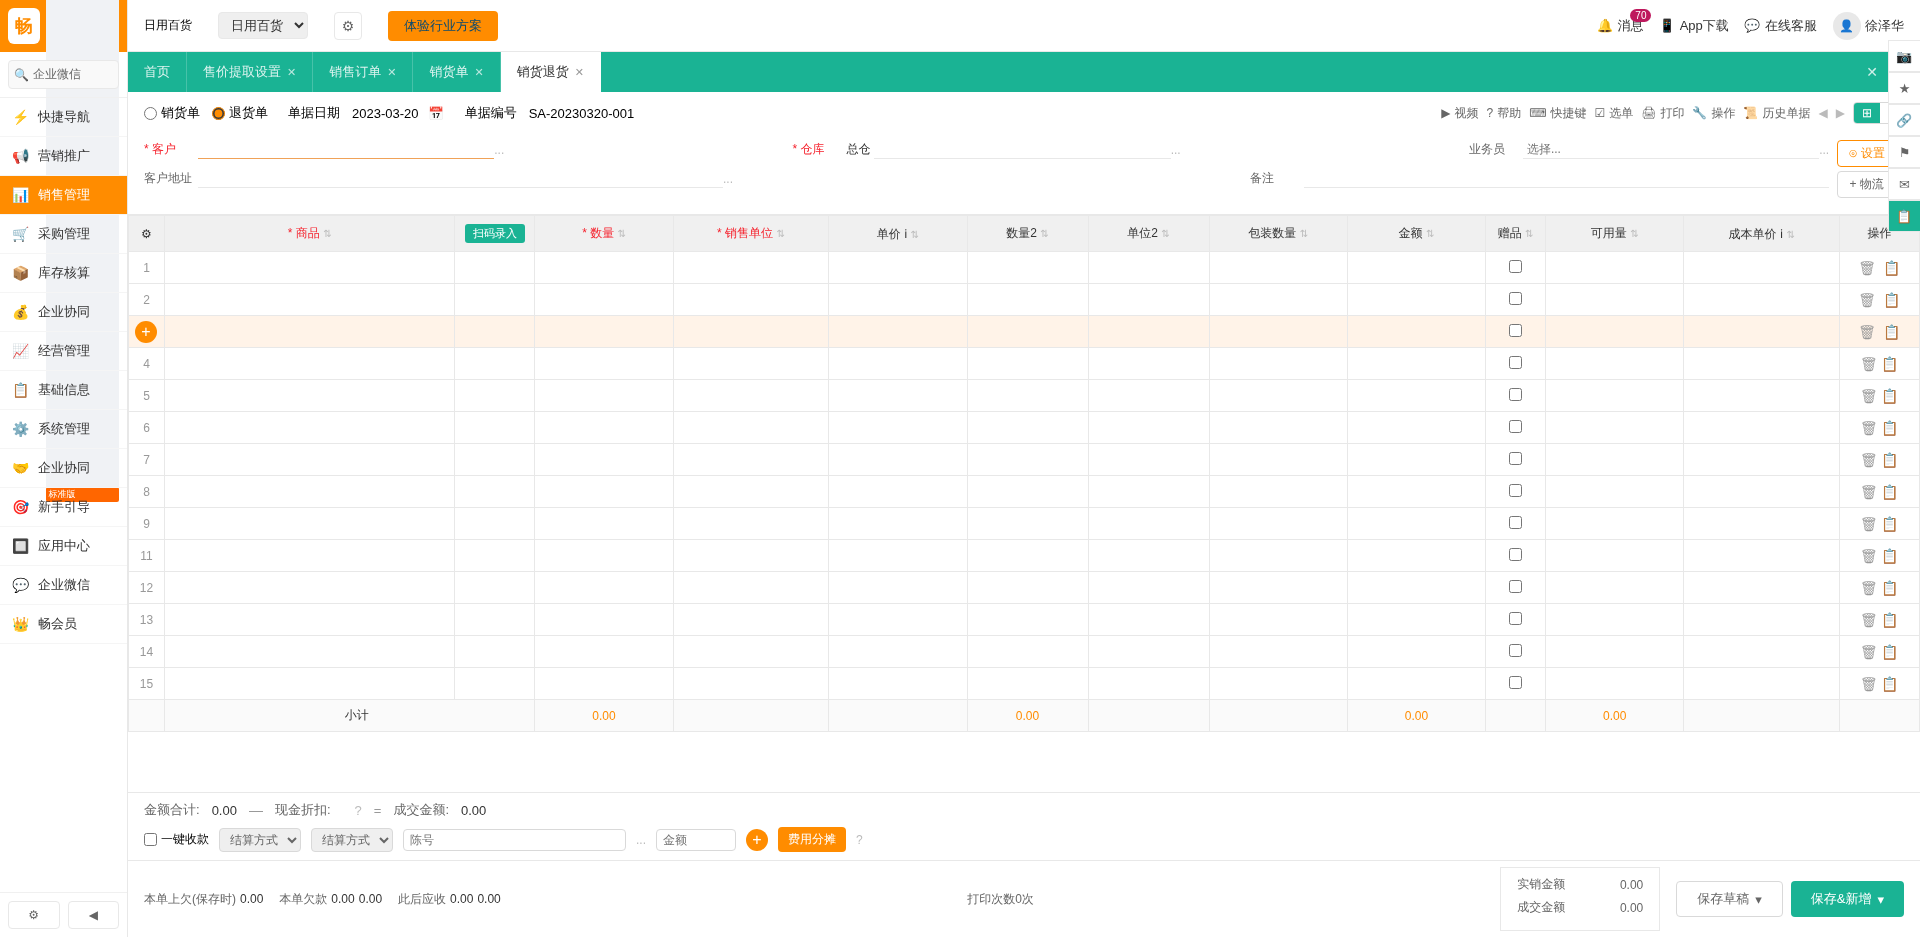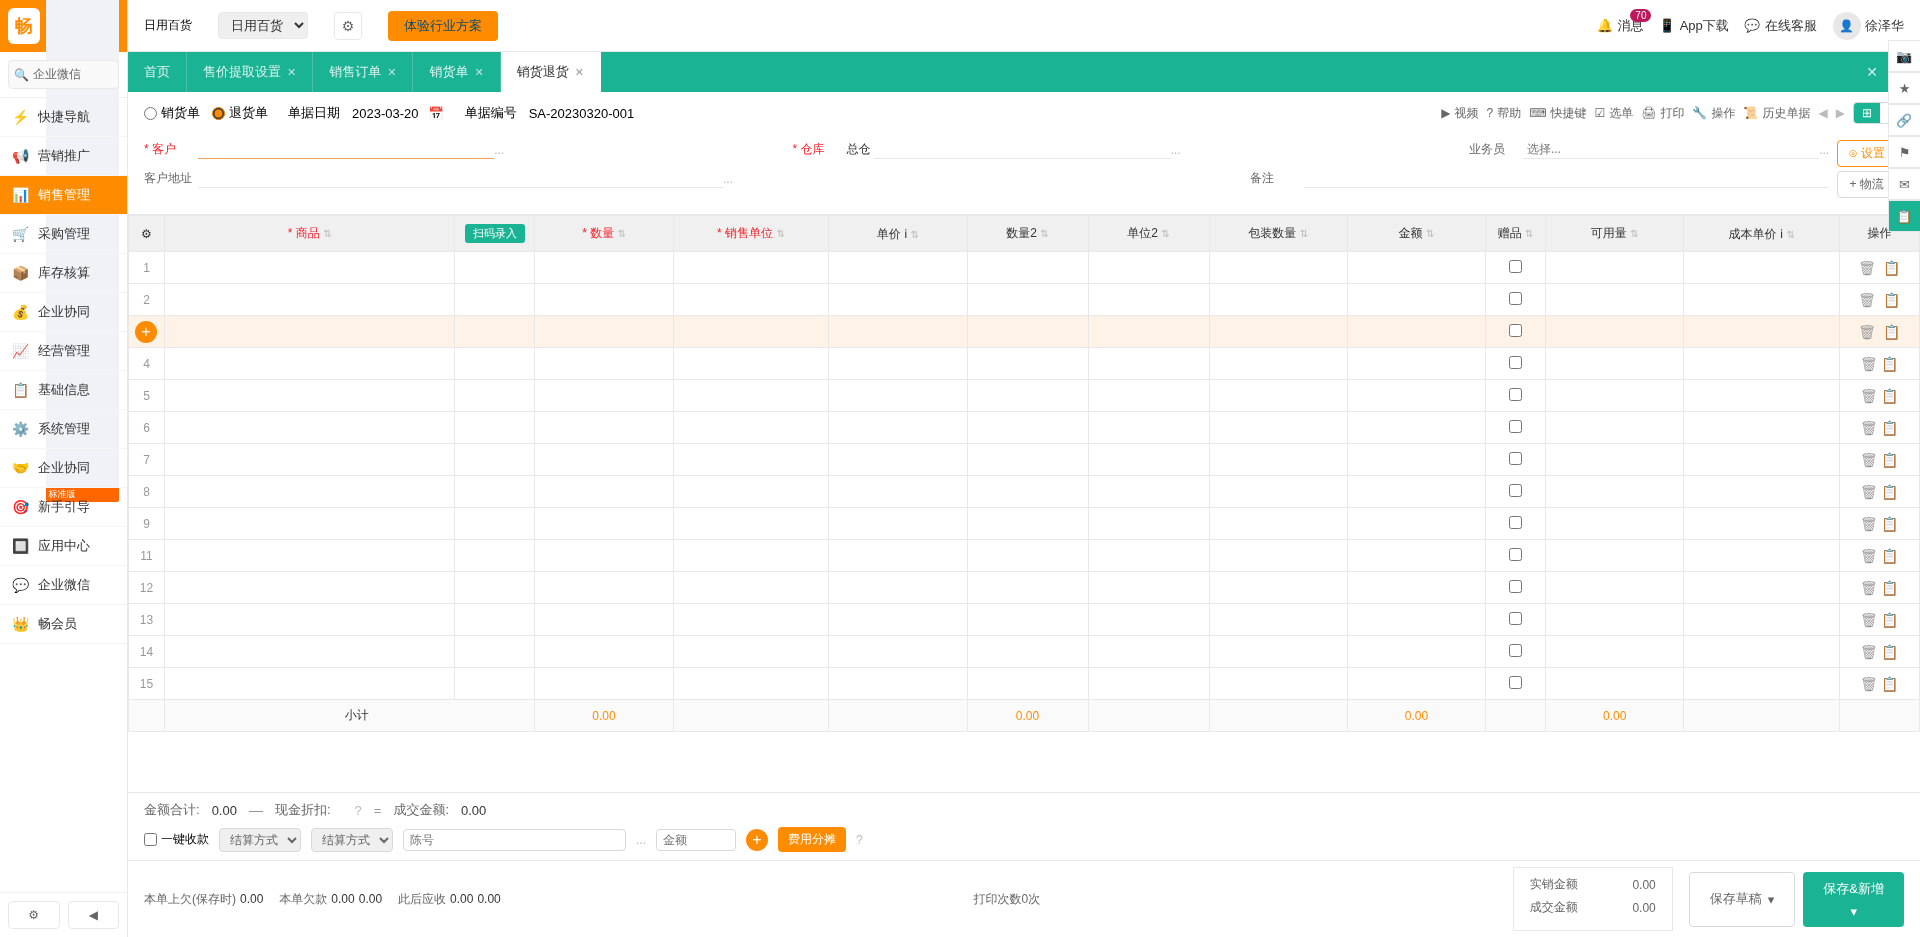--- a/index.html
+++ b/index.html
@@ -102,21 +102,21 @@
     .add-btn-circle { width: 22px; height: 22px; background: #ff8c00; color: #fff; border: none; border-radius: 50%; cursor: pointer; font-size: 16px; display: flex; align-items: center; justify-content: center; }
     .fee-split-btn { background: #ff8c00; color: #fff; border: none; border-radius: 4px; padding: 4px 10px; font-size: 12px; cursor: pointer; }
 
     
     .status-bar { display: flex; align-items: center; padding: 6px 16px; background: #fff; border-top: 1px solid #e8e8e8; font-size: 12px; color: #666; gap: 16px; }
     .status-item { display: flex; align-items: center; gap: 4px; }
     .status-value { color: #333; }
     .print-count { margin-left: auto; color: #666; }
     .summary-row { display: flex; justify-content: space-between; align-items: center; margin-bottom: 6px; }
     .save-draft-btn { padding: 8px 20px; border: 1px solid #d9d9d9; border-radius: 4px; background: #fff; cursor: pointer; font-size: 13px; color: #666; display: flex; align-items: center; gap: 6px; }
-    .save-new-btn { padding: 8px 20px; border: none; border-radius: 4px; background: #1ab394; cursor: pointer; font-size: 13px; color: #fff; display: flex; align-items: center; gap: 6px; flex-direction: column; }
+    .save-new-btn { padding: 8px 20px; border: none; border-radius: 4px; background: #1ab394; cursor: pointer; font-size: 13px; color: #fff; display: flex; align-items: center; gap: 6px; }
     
     .main-wrapper { display: flex; flex-direction: column; flex: 1; position: relative; }
     .content-body { display: flex; flex-direction: column; flex: 1; overflow: hidden; background: #fff; }
     
     
     .right-float { position: absolute; right: 0; top: 40px; display: flex; flex-direction: column; gap: 0; z-index: 50; }
     .rfloat-btn { width: 32px; background: #fff; border: 1px solid #e8e8e8; border-right: none; display: flex; align-items: center; justify-content: center; height: 32px; cursor: pointer; color: #666; font-size: 13px; }
     .rfloat-btn.active { background: #1ab394; color: #fff; }
   </style>
 </head>

